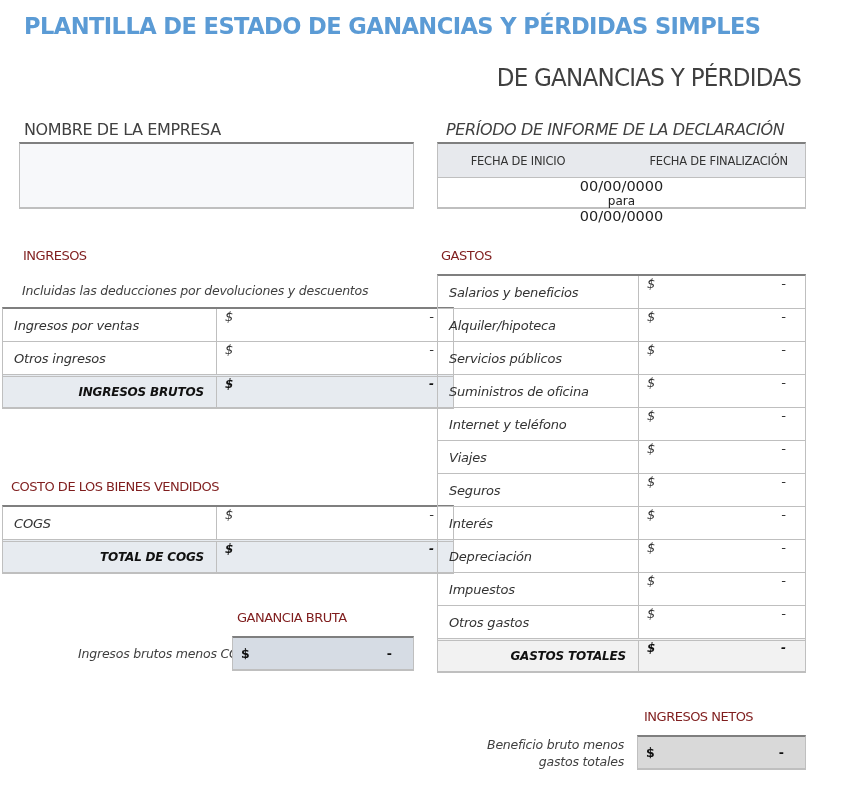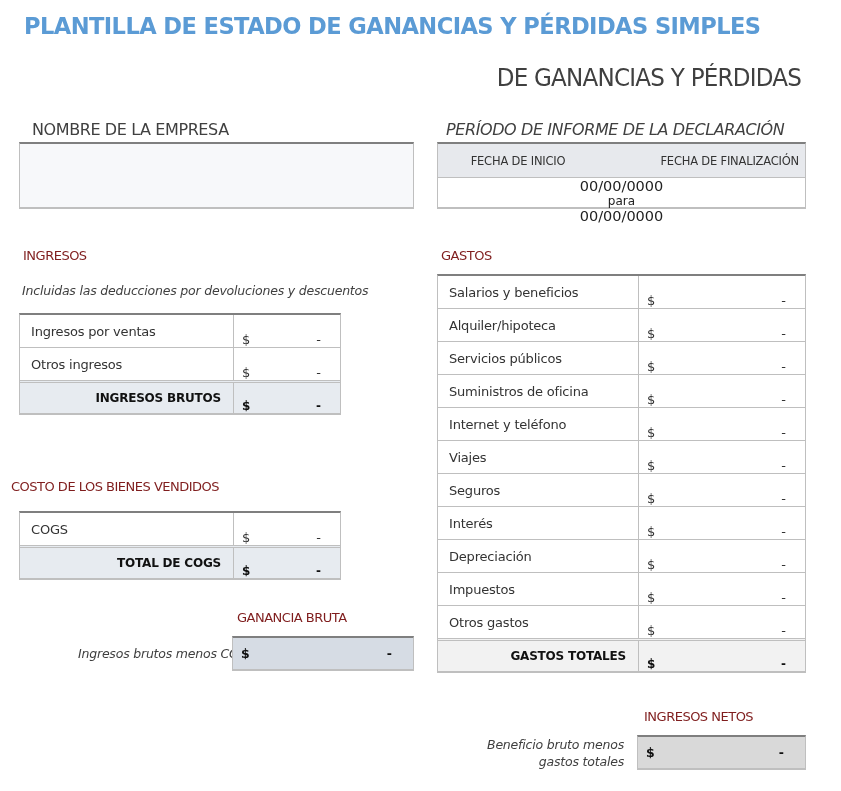--- a/index.html
+++ b/index.html
@@ -29,55 +29,55 @@
 
     .box {
       position: absolute; border-top: 2px solid #7f7f7f; border-left: 1px solid #bfbfbf;
       border-right: 1px solid #bfbfbf; border-bottom: 2px solid #bfbfbf;
     }
     .company-box { left: 19px; top: 142px; width: 395px; height: 67px; background: #f7f8fa; }
 
     .period-table { left: 437px; top: 142px; width: 369px; height: 67px; }
     .period-head { height: 33px; background: #e7e9ed; display: flex; align-items: center; font-size: 11.5px; color: #333; letter-spacing: -0.2px; justify-content: center; }
     .period-head .h1 { width: 160px; text-align: center; }
-    .period-head .h2 { flex: 1; text-align: right; padding-right: 6px; }
+    .period-head .h2 { flex: 1; text-align: right; padding-right: 17px; }
     .period-vals { height: 32px; border-top: 1px solid #bfbfbf; display: flex; align-items: center; font-size: 14.5px; color: #222; flex-direction: column; }
     .period-vals .v1 { width: 160px; text-align: center; }
     .period-vals .mid { width: 40px; text-align: center; font-size: 12px; }
     .period-vals .v2 { flex: 1; text-align: center; }
 
     .tbl { position: absolute; border-top: 2px solid #7f7f7f; border-left: 1px solid #bfbfbf; border-right: 1px solid #bfbfbf; border-bottom: 2px solid #bfbfbf; }
-    .row { display: flex; height: 33px; border-top: 1px solid #bfbfbf; align-items: flex-end; font-size: 13px; color: #333; }
+    .row { display: flex; height: 33px; border-top: 1px solid #bfbfbf; align-items: flex-start; font-size: 13px; color: #333; font-style: italic; }
     .row:first-child { border-top: none; height: 32px; }
     .row .lbl { height: 100%; display: flex; align-items: center; padding-left: 11px; border-right: 1px solid #bfbfbf; white-space: nowrap; letter-spacing: -0.2px; }
     .row .cur { padding-left: 8px; width: 30px; }
     .row .amt { flex: 1; text-align: right; padding-right: 19px; }
     .row.total { border-top: 3px double #bfbfbf; font-weight: bold; font-size: 12px; color: #111; }
     .row.total .lbl { justify-content: flex-end; padding-right: 12px; padding-left: 11px; }
     .row.total.blue { background: #e7ebf0; }
     .row.total.gray { background: #f2f2f2; }
 
-    .left-tbl { left: 19px; width: 322px; margin-top: 6px; }
+    .left-tbl { left: 2px; width: 452px; }
     .left-tbl .lbl { width: 214px; }
     .right-tbl { left: 437px; width: 369px; }
     .right-tbl .lbl { width: 201px; }
 
     .result-box { position: absolute; height: 35px; border-top: 2px solid #7f7f7f; border-left: 1px solid #bfbfbf; border-right: 1px solid #bfbfbf; border-bottom: 2px solid #bfbfbf; display: flex; align-items: center; font-weight: bold; font-size: 12.5px; color: #111; }
     .result-box .cur { padding-left: 8px; width: 30px; }
     .result-box .amt { flex: 1; text-align: right; padding-right: 21px; }
     .gross-box { left: 232px; top: 636px; width: 182px; background: #d6dce4; }
     .net-box { left: 637px; top: 735px; width: 169px; background: #d9d9d9; }
   </style>
 </head>
 <body>
 
 <div class="title">PLANTILLA DE ESTADO DE GANANCIAS Y PÉRDIDAS SIMPLES</div>
 <div class="subtitle">DE GANANCIAS Y PÉRDIDAS</div>
 
-<div class="sec-label" style="left:32px; top:120px;">NOMBRE DE LA EMPRESA</div>
+<div class="sec-label" style="left:24px; top:120px;">NOMBRE DE LA EMPRESA</div>
 <div class="box company-box"></div>
 
 <div class="sec-label" style="left:446px; top:120px;font-style:italic;">PERÍODO DE INFORME DE LA DECLARACIÓN</div>
 <div class="box period-table">
   <div class="period-head">
     <div class="h1">FECHA DE INICIO</div>
     <div class="h2">FECHA DE FINALIZACIÓN</div>
   </div>
   <div class="period-vals">
     <div class="v1">00/00/0000</div>

